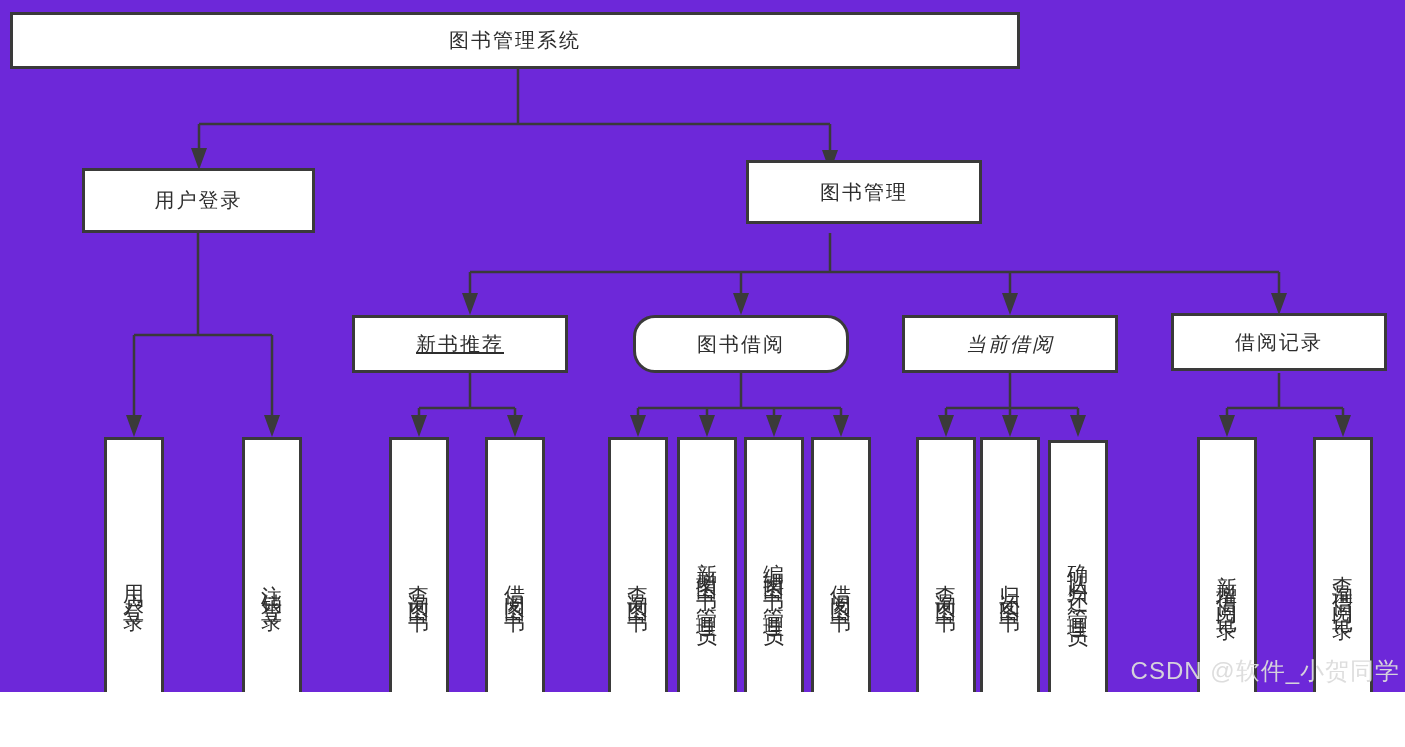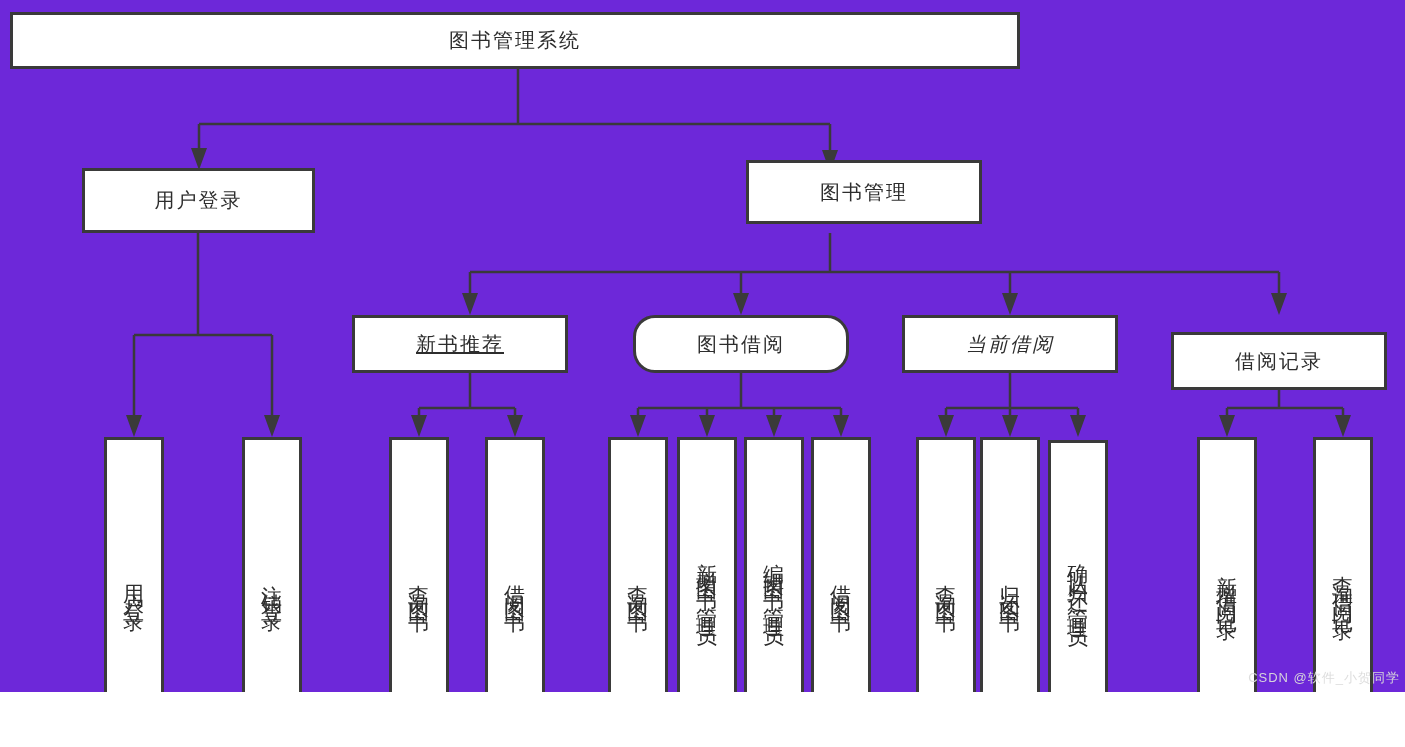--- a/index.html
+++ b/index.html
@@ -26,21 +26,21 @@
     letter-spacing: 9px;
     line-height: 1.1;
     font-size: 21px;
     white-space: nowrap;
   }
   .watermark {
     position: absolute;
     right: 5px;
     bottom: 5px;
     z-index: 3;
-    font-size: 13px;
+    font-size: 24px;
     color: rgba(219, 219, 219, 0.95);
     letter-spacing: 1px;
     white-space: nowrap;
   }
 </style>
 </head>
 <body>
 
 <div class="stage">
 
@@ -102,21 +102,21 @@
   </svg>
 
   <div class="node" style="left:10px; top:12px; width:1010px; height:57px;">图书管理系统</div>
 
   <div class="node" style="left:82px; top:168px; width:233px; height:65px;">用户登录</div>
   <div class="node" style="left:712px; top:160px; width:236px; height:64px;margin-left:34px;">图书管理</div>
 
   <div class="node" style="left:352px; top:315px; width:216px; height:58px;text-decoration:underline;">新书推荐</div>
   <div class="node" style="left:633px; top:315px; width:216px; height:58px;border-radius:22px;">图书借阅</div>
   <div class="node" style="left:902px; top:315px; width:216px; height:58px;font-style:italic;">当前借阅</div>
-  <div class="node" style="left:1171px; top:332px; width:216px; height:58px;font-family:Liberation Mono, monospace;">借阅记录</div>
+  <div class="node" style="left:1171px; top:313px; width:216px; height:58px;font-family:Liberation Mono, monospace;">借阅记录</div>
 
   <div class="node vnode" style="left:104px; top:437px; width:60px; height:298px;">
     <span>用户登录</span>
   </div>
   <div class="node vnode" style="left:242px; top:437px; width:60px; height:298px;">
     <span>注销登录</span>
   </div>
 
   <div class="node vnode" style="left:389px; top:437px; width:60px; height:298px;">
     <span>查询图书</span>

